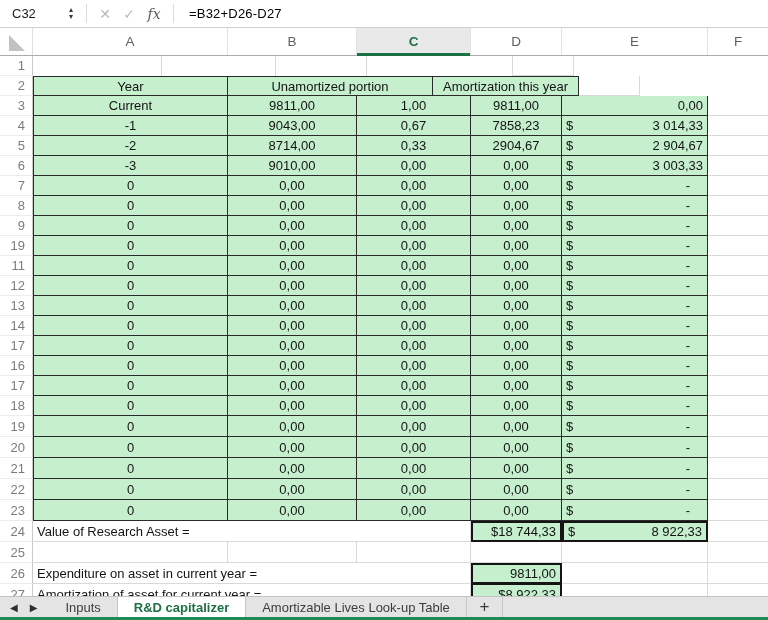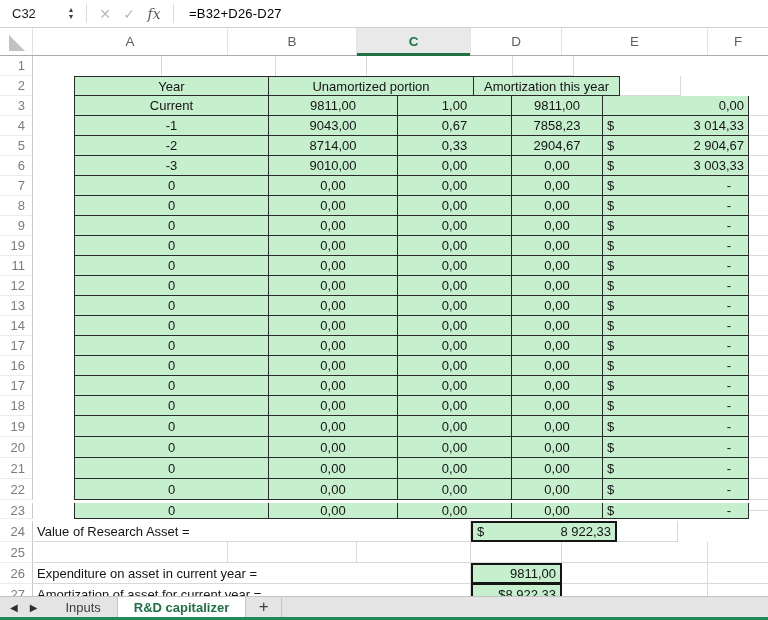--- a/index.html
+++ b/index.html
@@ -45,21 +45,21 @@
     padding-right:7px;font-size:13px;color:#7c7c7c;
     border-right:1px solid #c9c9c9;border-bottom:1px solid #ececec;background:#fff;
   }
   .cell{
     box-sizing:border-box;flex:none;display:flex;align-items:center;
     font-size:13px;color:#141414;padding:0 4px;white-space:nowrap;overflow:hidden;
     border-right:1px solid #d9d9d9;border-bottom:1px solid #d9d9d9;background:#fff;
   }
   .cell.g,.cell.th{background:#c6efce;border-right:1px solid #2a2a2a;border-bottom:1px solid #2a2a2a;}
   .cell.th{justify-content:center;}
-  .cell.bl{border-left:1px solid #2a2a2a;margin-left:41px;}
+  .cell.bl{border-left:1px solid #2a2a2a;}
   .cell.bt{border-top:1px solid #2a2a2a;}
   .cell.c{justify-content:center;}
   .cell.r{justify-content:flex-end;}
   .cell.left{justify-content:flex-start;}
   .cell.bold{font-weight:bold;}
   .cell.nb{border-bottom:none;}
   .cell.acct{justify-content:space-between;}
   .cell.thick{border:2px solid #151515;}
   .cell.ttop{border-top-width:1px;}
   .cell .dash{margin-right:13px;}
@@ -359,35 +359,36 @@
       <div class="cell g c bl" style="width: 195px;">0</div>
       <div class="cell g c" style="width: 129px;">0,00</div>
       <div class="cell g c" style="width: 114px;">0,00</div>
       <div class="cell g c" style="width: 91px;">0,00</div>
       <div class="cell g acct" style="width: 146px;">
         <span>$</span>
         <span class="dash">-</span>
       </div>
       <div class="cell" style="width: 61px;"></div>
     </div>
-    <div class="row" style="height: 21px; align-items: center;">
+    <div class="row" style="height: 21px;">
       <div class="rnum">23</div>
       <div class="cell g c bl" style="width: 195px;">0</div>
       <div class="cell g c" style="width: 129px;">0,00</div>
       <div class="cell g c" style="width: 114px;">0,00</div>
       <div class="cell g c" style="width: 91px;">0,00</div>
       <div class="cell g acct" style="width: 146px;">
         <span>$</span>
         <span class="dash">-</span>
       </div>
       <div class="cell" style="width: 61px;"></div>
     </div>
     <div class="row" style="height: 21px;">
       <div class="rnum">24</div>
       <div class="cell left" style="width: 438px;">Value of Research Asset =</div>
+      <div class="cell g r thick" style="width: 91px;">$18 744,33</div>
       <div class="cell g acct thick" style="width: 146px;">
         <span>$</span>
         <span>8 922,33</span>
       </div>
       <div class="cell" style="width: 61px;"></div>
     </div>
     <div class="row" style="height: 21px;">
       <div class="rnum">25</div>
       <div class="cell" style="width: 195px;"></div>
       <div class="cell" style="width: 129px;"></div>
@@ -413,15 +414,16 @@
   </div>
 
 <div class="tabbar">
   <div class="tabnav">
     <span>◀</span>
     <span>▶</span>
   </div>
 
   <div class="tab">Inputs</div>
     <div class="tab active">R&amp;D capitalizer</div>
+    <div class="tab">Amortizable Lives Look-up Table</div>
     <div class="tab-add">+</div>
     <div class="strip"></div>
 </div>
 
 </body></html>

